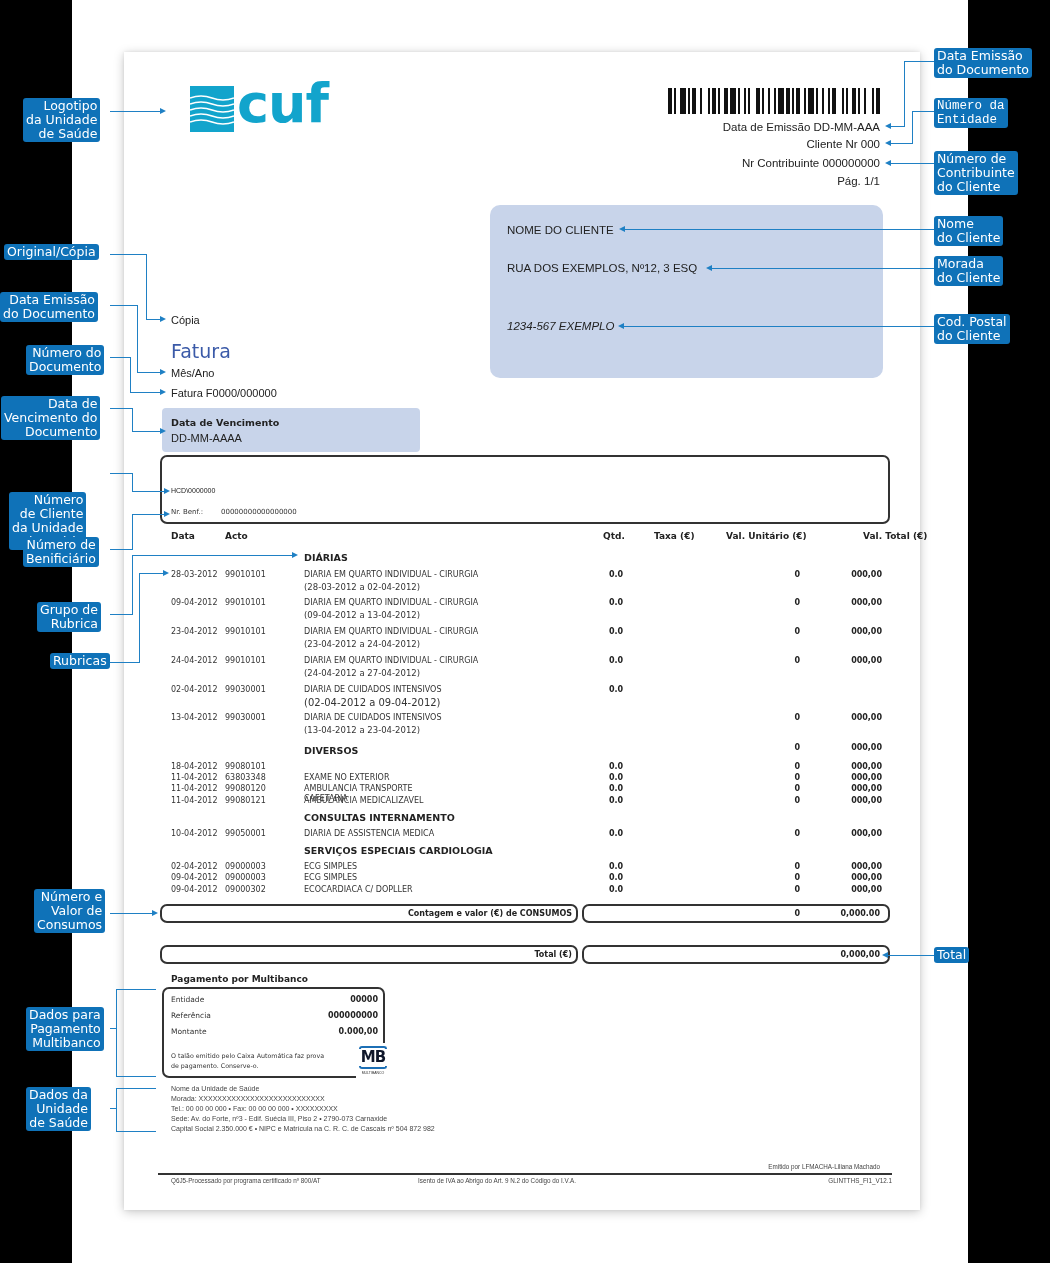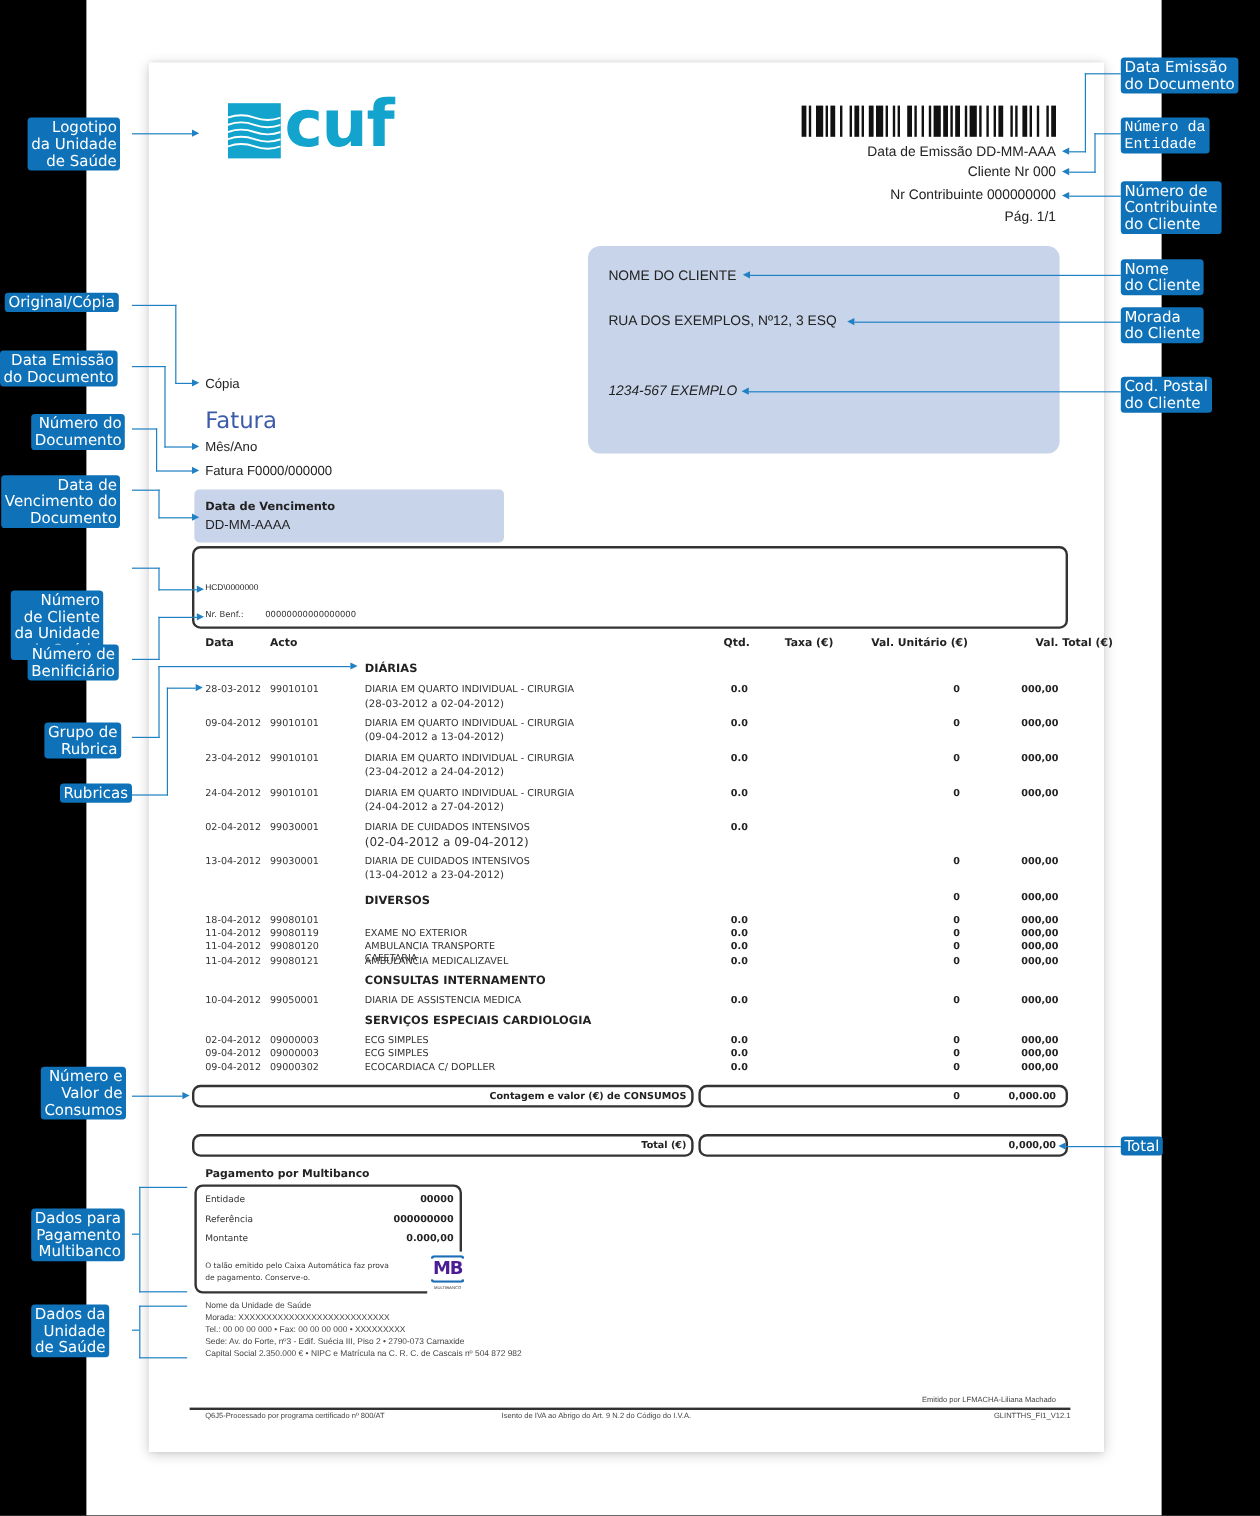--- a/index.html
+++ b/index.html
@@ -237,21 +237,21 @@
 <div>
   <div class="cell" style="left:171px; top:762px;">18-04-2012</div>
   <div class="cell" style="left:225px; top:762px;text-align:center;">99080101</div>
   <div class="cell" style="left:304px; top:794px;">CAFETARIA</div>
   <div class="cell b" style="left:609px; top:762px;">0.0</div>
   <div class="cell b r" style="left:760px; width:40px; top:762px;">0</div>
   <div class="cell b r" style="left:830px; width:52px; top:762px;">000,00</div>
 </div>
 <div>
   <div class="cell" style="left:171px; top:773px;">11-04-2012</div>
-  <div class="cell" style="left:225px; top:773px;">99080119</div>
+  <div class="cell" style="left:225px; top:773px;">63803348</div>
   <div class="cell" style="left:304px; top:773px;">EXAME NO EXTERIOR</div>
   <div class="cell b" style="left:609px; top:773px;">0.0</div>
   <div class="cell b r" style="left:760px; width:40px; top:773px;">0</div>
   <div class="cell b r" style="left:830px; width:52px; top:773px;">000,00</div>
 </div>
 <div>
   <div class="cell" style="left:171px; top:784px;">11-04-2012</div>
   <div class="cell" style="left:225px; top:784px;">99080120</div>
   <div class="cell" style="left:304px; top:784px;">AMBULANCIA TRANSPORTE</div>
   <div class="cell b" style="left:609px; top:784px;">0.0</div>
@@ -319,21 +319,21 @@
 <div class="cell" style="left:171px; top:995px; font-size:7.5px;">Entidade</div>
 <div class="cell b r" style="left:300px; width:78px; top:995px;">00000</div>
 <div class="cell" style="left:171px; top:1011px; font-size:7.5px;">Referência</div>
 <div class="cell b r" style="left:300px; width:78px; top:1011px;">000000000</div>
 <div class="cell" style="left:171px; top:1027px; font-size:7.5px;">Montante</div>
 <div class="cell b r" style="left:300px; width:78px; top:1027px;">0.000,00</div>
 <div class="cell" style="left:171px; top:1052px; font-size:6.3px;">O talão emitido pelo Caixa Automática faz prova</div>
 <div class="cell" style="left:171px; top:1062px; font-size:6.3px;">de pagamento. Conserve-o.</div>
 <div class="mb-logo">
   <div style="position:absolute; left:3px; top:3px; width:28px; height:3px; border:2px solid #1c6fb5; border-bottom:none; border-radius:3px 3px 0 0;"></div>
-  <div class="abs" style="left:1px; top:5px; width:32px; text-align:center; font-family:'DejaVu Sans',sans-serif; font-weight:bold; font-size:15px; color:#4c1d95; letter-spacing:-1px;">MB</div>
+  <div class="abs" style="left:1px; top:5px; width:32px; text-align:center; font-family:'DejaVu Sans',sans-serif; font-weight:bold; font-size:15px; color:#0f172a; letter-spacing:-1px;">MB</div>
   <div style="position:absolute; left:3px; top:23px; width:28px; height:3px; border:2px solid #1c6fb5; border-top:none; border-radius:0 0 3px 3px;"></div>
   <div class="abs" style="left:0; top:28px; width:34px; text-align:center; font-size:3.5px; color:#333;">MULTIBANCO</div>
 </div>
 
 <div class="foot" style="left:171px; top:1085px;">Nome da Unidade de Saúde</div>
 <div class="foot" style="left:171px; top:1095px;">Morada: XXXXXXXXXXXXXXXXXXXXXXXXXXX</div>
 <div class="foot" style="left:171px; top:1105px;">Tel.: 00 00 00 000 • Fax: 00 00 00 000 • XXXXXXXXX</div>
 <div class="foot" style="left:171px; top:1115px;">Sede: Av. do Forte, nº3 - Edif. Suécia III, Piso 2 • 2790-073 Carnaxide</div>
 <div class="foot" style="left:171px; top:1125px;">Capital Social 2.350.000 € • NIPC e Matrícula na C. R. C. de Cascais nº 504 872 982</div>
 

